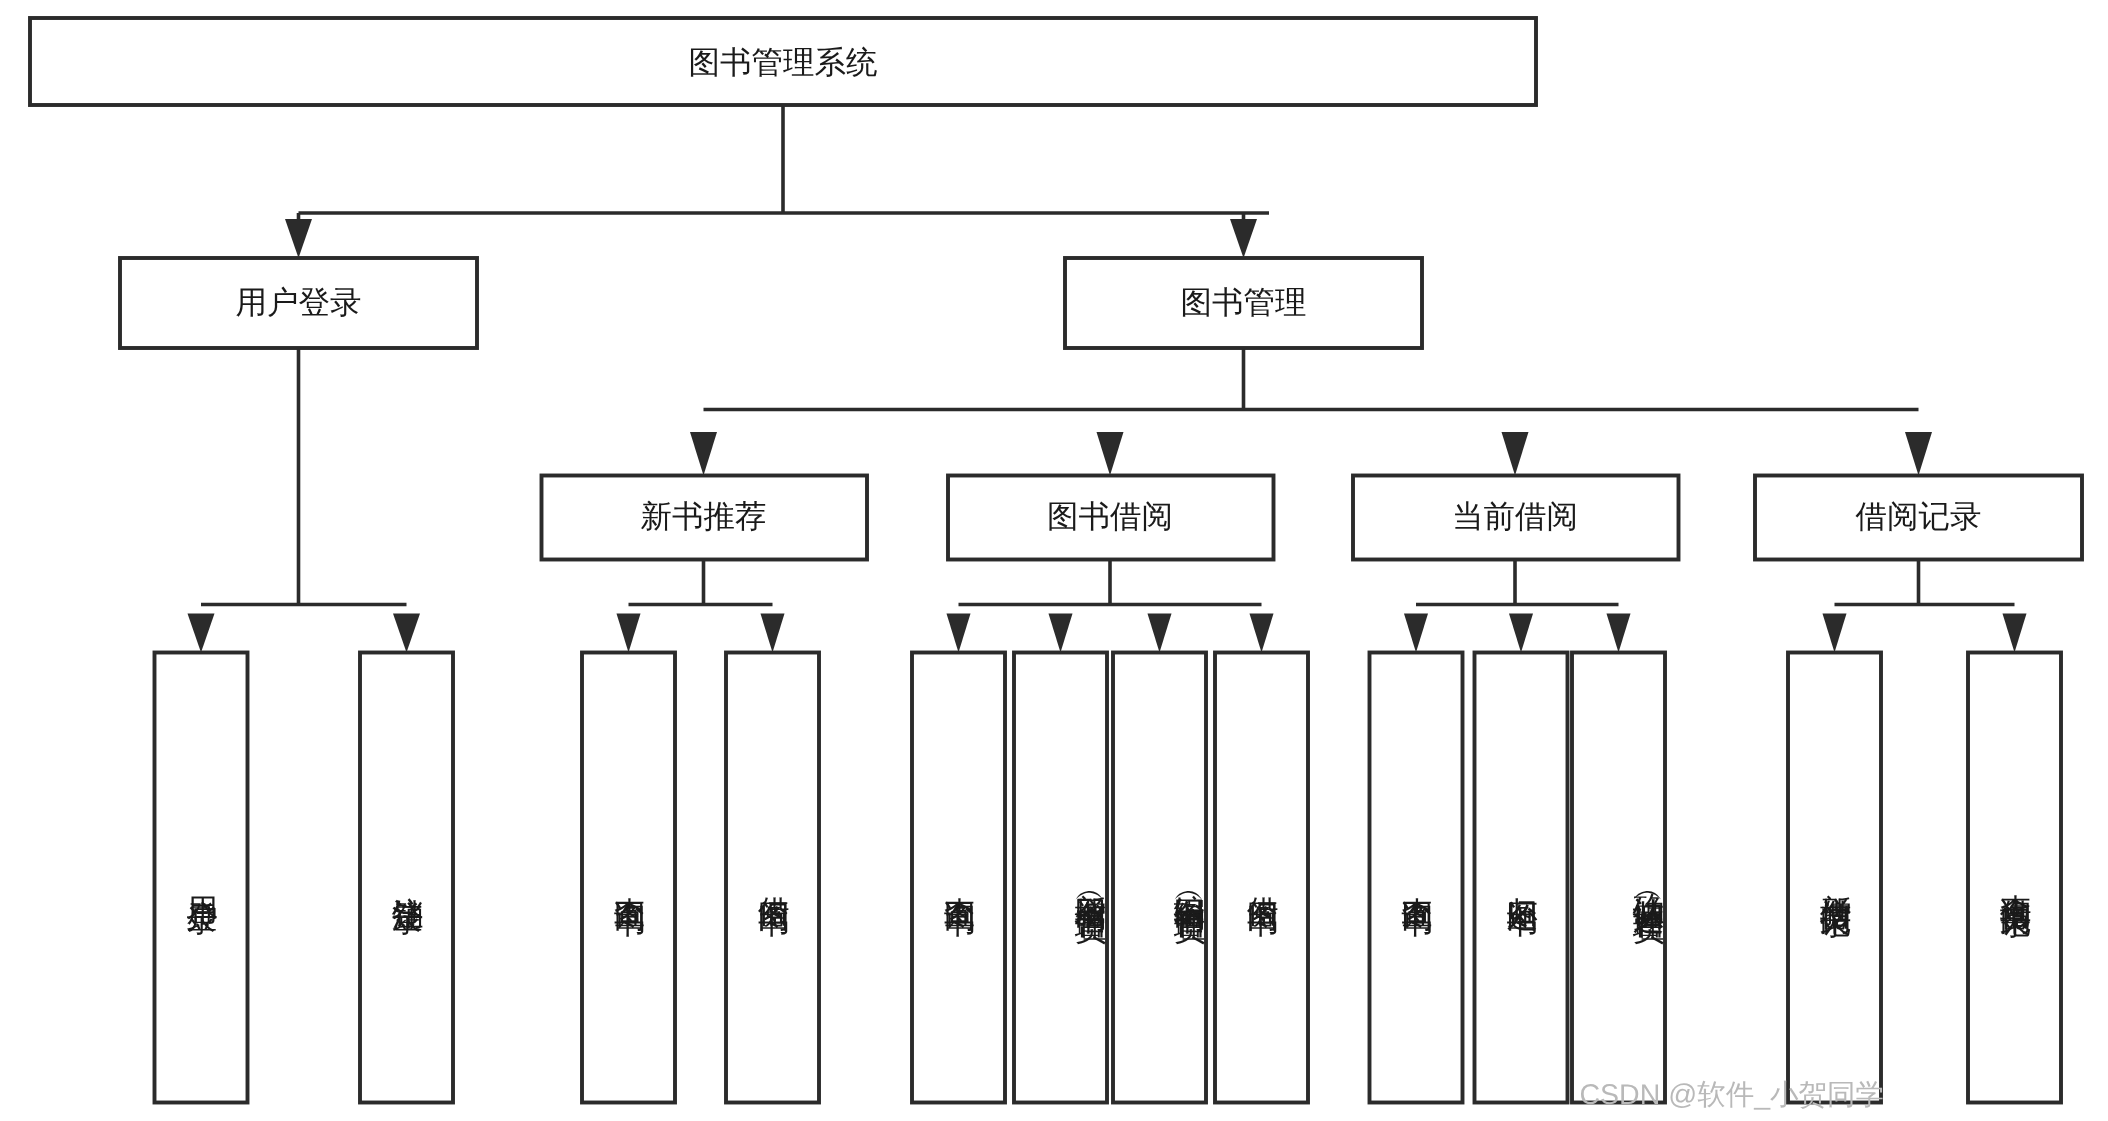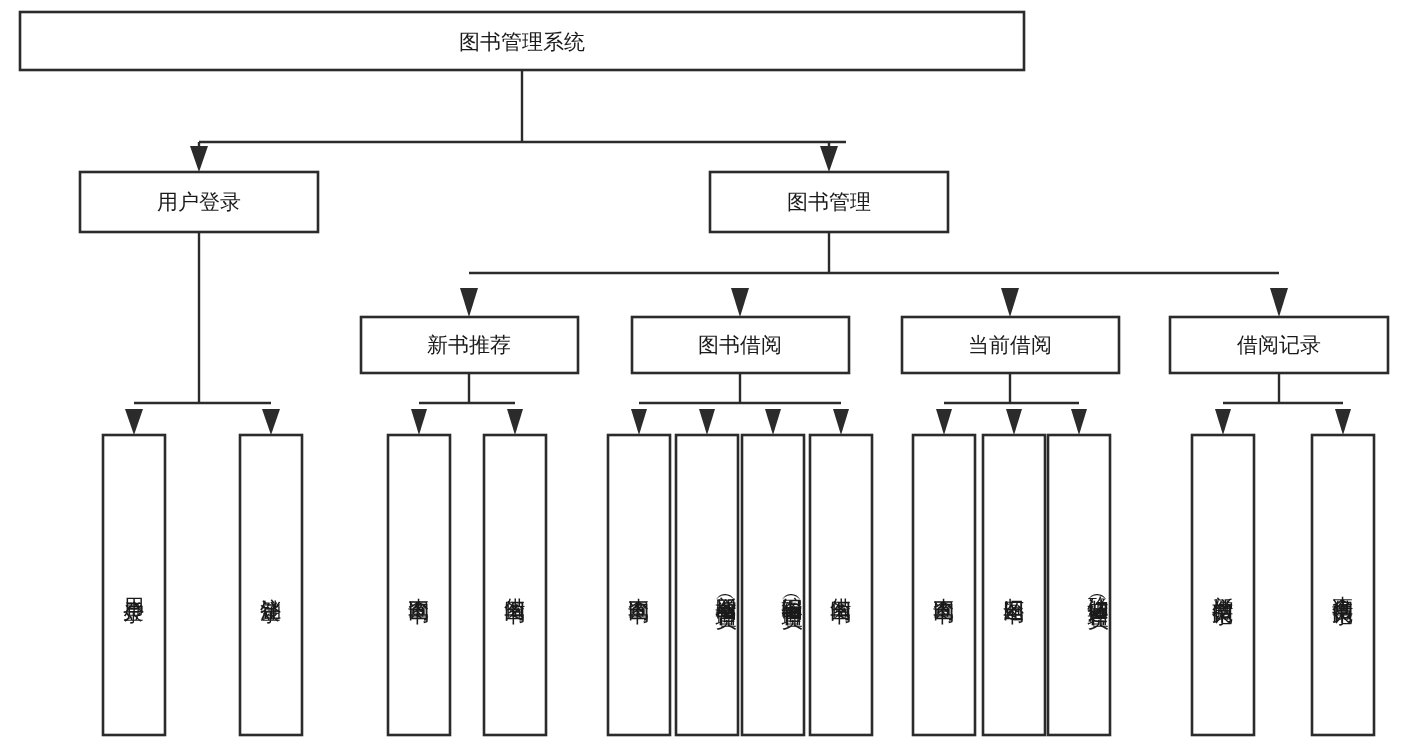--- a/index.html
+++ b/index.html
@@ -179,13 +179,14 @@
   <div class="leaf-label" style="left:608px;  top:435px; width:62px; height:300px;">查询图书</div>
   <div class="leaf-label" style="left:676px;  top:441px; width:62px; height:294px; align-items:flex-start;">新增图书（管理员）</div>
   <div class="leaf-label" style="left:742px;  top:441px; width:62px; height:294px; align-items:flex-start;">编辑图书（管理员）</div>
   <div class="leaf-label" style="left:810px;  top:435px; width:62px; height:300px;">借阅图书</div>
   <div class="leaf-label" style="left:913px;  top:435px; width:62px; height:300px;">查询图书</div>
   <div class="leaf-label" style="left:983px;  top:435px; width:62px; height:300px;">归还图书</div>
   <div class="leaf-label" style="left:1048px; top:441px; width:62px; height:294px; align-items:flex-start;">确认归还（管理员）</div>
   <div class="leaf-label" style="left:1192px; top:435px; width:62px; height:300px;">新增借阅记录</div>
   <div class="leaf-label" style="left:1312px; top:435px; width:62px; height:300px;">查询借阅记录</div>
 
+  <div class="watermark">CSDN @软件_小贺同学</div>
 </div>
 
 </body></html>

